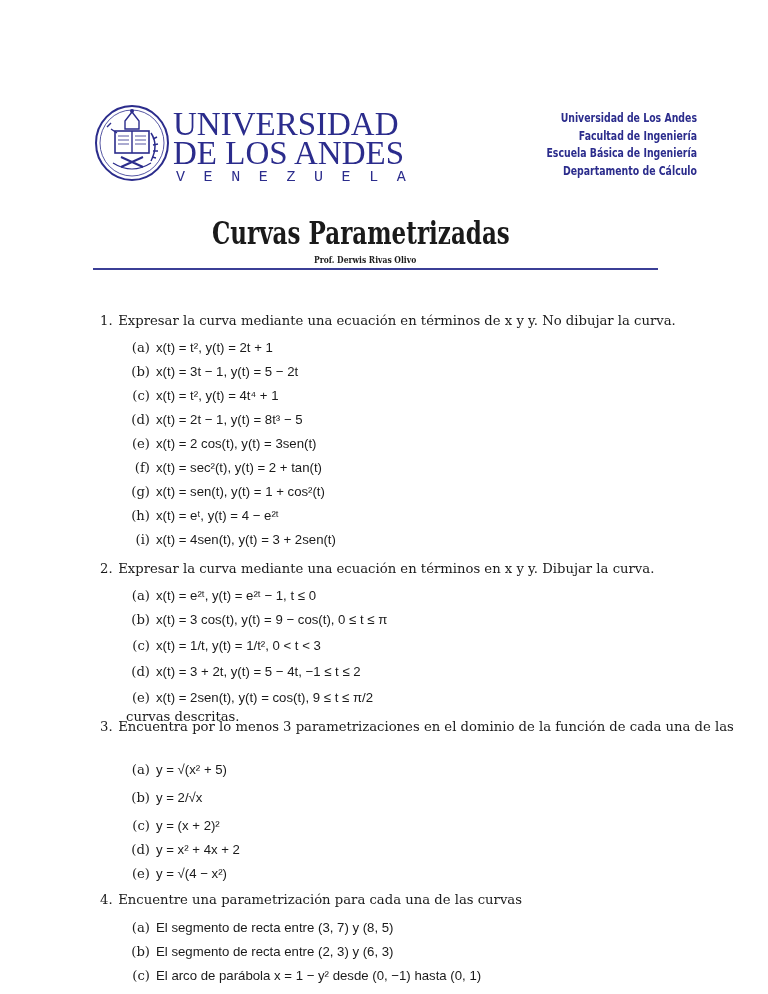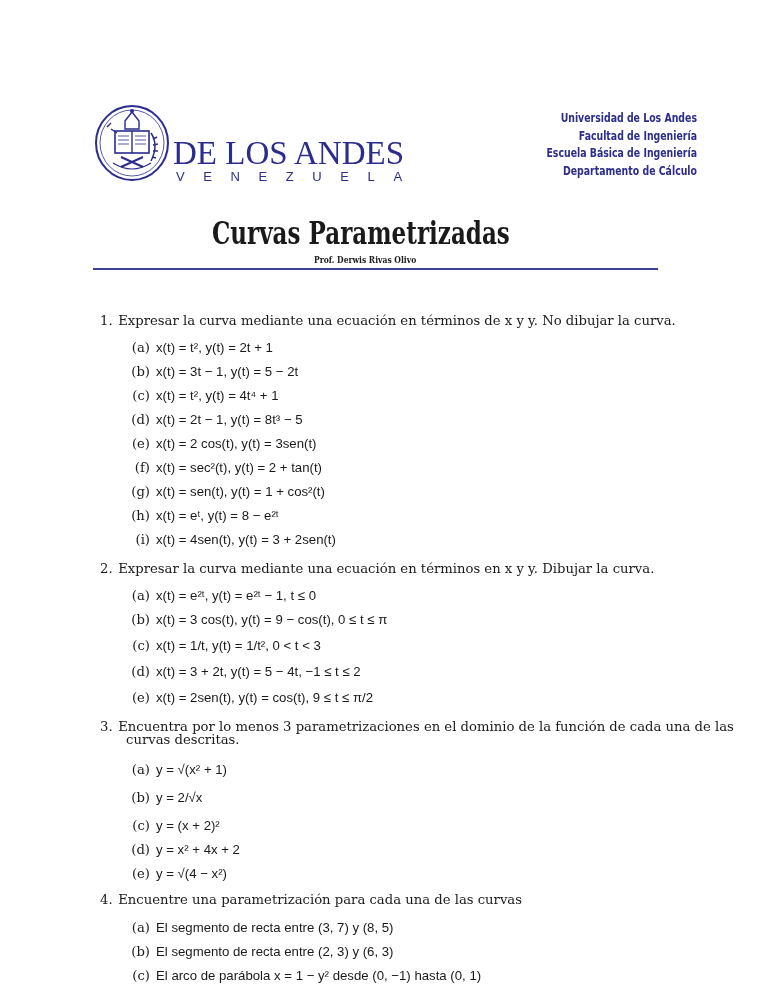--- a/index.html
+++ b/index.html
@@ -4,22 +4,22 @@
 <style>
   html, body { margin: 0; padding: 0; background: #ffffff; }
   body { width: 768px; height: 994px; position: relative; overflow: hidden;
          font-family: "DejaVu Serif", "Liberation Serif", serif; color: #1a1a1a; }
   .logo { position: absolute; left: 93px; top: 103px; width: 270px; height: 82px; }
   .emblem { position: absolute; left: 0; top: 0; width: 78px; height: 80px; }
   .logo-line1, .logo-line2 { position: absolute; left: 80px; font-family: "Liberation Serif", serif;
          color: #2b2c8c; font-size: 33px; line-height: 30px; letter-spacing: 0px; white-space: nowrap; }
   .logo-line1 { top: 6px; }
   .logo-line2 { top: 35px; }
-  .logo-line3 { position: absolute; left: 83px; top: 66px; font-family: Liberation Sans, sans-serif;
-         color: #2b2c8c; font-size: 13px; letter-spacing: 18.6px; white-space: nowrap; }
+  .logo-line3 { position: absolute; left: 83px; top: 66px; font-family: Liberation Mono, monospace;
+         color: #2b2c8c; font-size: 15px; letter-spacing: 18.6px; white-space: nowrap; }
   .inst { position: absolute; right: 71px; top: 110px; text-align: right; color: #2b2c8c;
          font-family: "DejaVu Sans", sans-serif; font-weight: bold; font-size: 12px; line-height: 17.5px;
          transform: scaleX(0.78); transform-origin: right top; }
   .inst div { white-space: nowrap; }
   .title { position: absolute; left: 212px; top: 214px; font-family: "DejaVu Serif", serif; font-weight: bold;
          font-size: 32px; color: #1a1a1a; white-space: nowrap; transform: scaleX(0.72); transform-origin: left top; }
   .author { position: absolute; left: 314px; top: 254px; font-family: "DejaVu Serif", serif; font-weight: bold;
          font-size: 10px; white-space: nowrap; transform: scaleX(0.76); transform-origin: left top; }
   .rule { position: absolute; left: 93px; top: 268px; width: 565px; height: 2px; background: #3b3f96; }
   .content { position: absolute; left: 0; top: 0; width: 768px; font-size: 13.2px; }
@@ -47,20 +47,21 @@
     <line x1="25" y1="41" x2="36" y2="41" stroke="#2b2c8c" stroke-width="0.8"></line>
     <line x1="42" y1="33" x2="53" y2="33" stroke="#2b2c8c" stroke-width="0.8"></line>
     <line x1="42" y1="37" x2="53" y2="37" stroke="#2b2c8c" stroke-width="0.8"></line>
     <line x1="42" y1="41" x2="53" y2="41" stroke="#2b2c8c" stroke-width="0.8"></line>
     <path d="M58 30 Q66 42 58 58" fill="none" stroke="#2b2c8c" stroke-width="1.5"></path>
     <path d="M60 36 l4 -2 M60 42 l5 -1 M60 48 l5 0 M59 54 l4 1" stroke="#2b2c8c" stroke-width="1.4"></path>
     <path d="M18 26 L24 30 M14 24 l4 -4" stroke="#2b2c8c" stroke-width="1.4"></path>
     <path d="M28 54 L50 64 M50 54 L28 64" stroke="#2b2c8c" stroke-width="2"></path>
     <path d="M20 60 Q39 72 58 60" fill="none" stroke="#2b2c8c" stroke-width="1.2"></path>
   </svg>
+  <div class="logo-line1">UNIVERSIDAD</div>
   <div class="logo-line2">DE LOS ANDES</div>
   <div class="logo-line3">VENEZUELA</div>
 </div>
 
 <div class="inst">
   <div>Universidad de Los Andes</div>
   <div>Facultad de Ingeniería</div>
   <div>Escuela Básica de Ingeniería</div>
   <div>Departamento de Cálculo</div>
 </div>
@@ -98,21 +99,21 @@
   <div class="item" style="top:460px">
       <span class="lbl">(f)</span>
       <span class="expr">x(t) = sec²(t), y(t) = 2 + tan(t)</span>
     </div>
   <div class="item" style="top:484px">
       <span class="lbl">(g)</span>
       <span class="expr">x(t) = sen(t), y(t) = 1 + cos²(t)</span>
     </div>
   <div class="item" style="top:508px">
       <span class="lbl">(h)</span>
-      <span class="expr">x(t) = eᵗ, y(t) = 8 − e²ᵗ</span>
+      <span class="expr">x(t) = eᵗ, y(t) = 4 − e²ᵗ</span>
     </div>
   <div class="item" style="top:532px">
       <span class="lbl">(i)</span>
       <span class="expr">x(t) = 4sen(t), y(t) = 3 + 2sen(t)</span>
     </div>
 
   <div class="q" style="top:561px">
     <span class="num">2.</span>
     <span class="qtext">Expresar la curva mediante una ecuación en términos en x y y. Dibujar la curva.</span>
   </div>
@@ -134,24 +135,24 @@
     </div>
   <div class="item" style="top:690px">
       <span class="lbl">(e)</span>
       <span class="expr">x(t) = 2sen(t), y(t) = cos(t), 9 ≤ t ≤ π/2</span>
     </div>
 
   <div class="q" style="top:719px">
     <span class="num">3.</span>
     <span class="qtext">Encuentra por lo menos 3 parametrizaciones en el dominio de la función de cada una de las</span>
   </div>
-  <div class="qcont" style="top:732px">curvas descritas.</div>
+  <div class="qcont" style="top:709px">curvas descritas.</div>
   <div class="item" style="top:762px">
       <span class="lbl">(a)</span>
-      <span class="expr">y = √(x² + 1)</span>
+      <span class="expr">y = √(x² + 5)</span>
     </div>
   <div class="item" style="top:790px">
       <span class="lbl">(b)</span>
       <span class="expr">y = 2/√x</span>
     </div>
   <div class="item" style="top:818px">
       <span class="lbl">(c)</span>
       <span class="expr">y = (x + 2)²</span>
     </div>
   <div class="item" style="top:842px">

